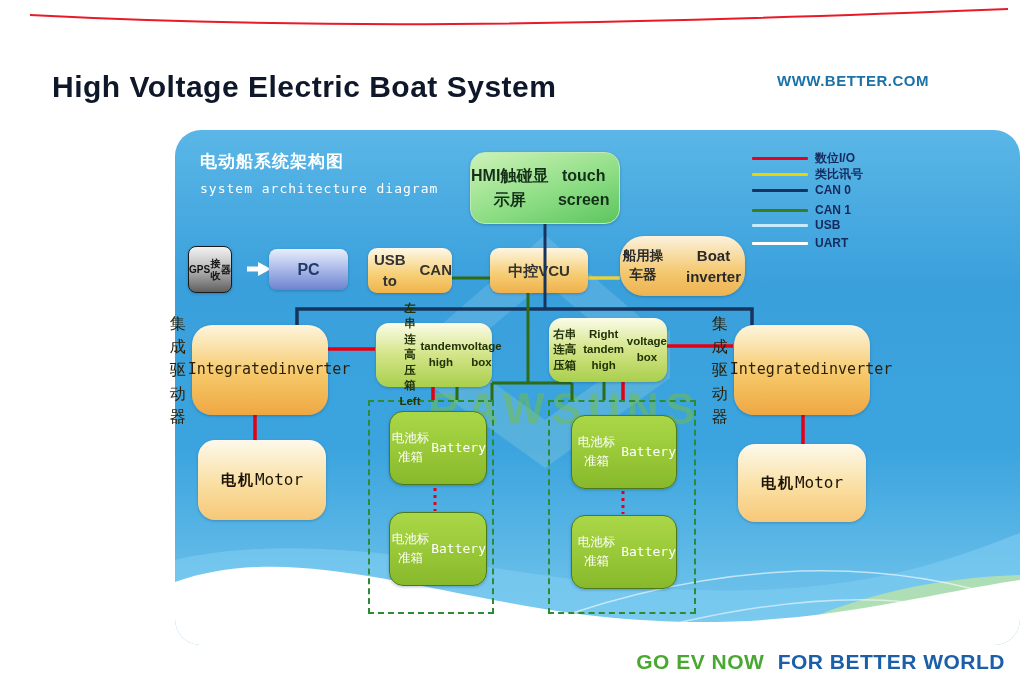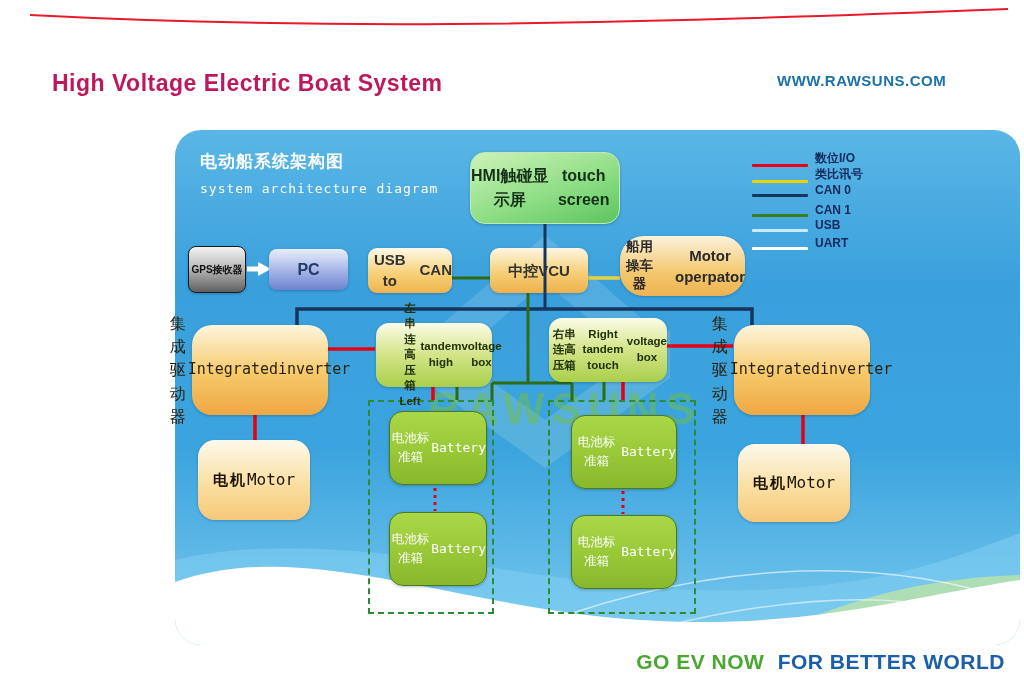--- a/index.html
+++ b/index.html
@@ -1,51 +1,51 @@
 <!DOCTYPE html>
 <html><head>
 <meta charset="utf-8">
 <style>
   html,body{margin:0;padding:0;background:#ffffff;}
   .page{position:relative;width:1024px;height:683px;background:#ffffff;overflow:hidden;
         font-family:"Liberation Sans",sans-serif;}
   svg{display:block;}
 
   
-  .title{position:absolute;left:52px;top:70px;font-size:23px;font-weight:bold;color:#be185d;letter-spacing:.5px;}
+  .title{position:absolute;left:52px;top:70px;font-size:30px;font-weight:bold;color:#0f172a;letter-spacing:.5px;}
   .website{position:absolute;left:777px;top:72px;font-size:15px;font-weight:bold;color:#1b72a8;letter-spacing:.5px;}
 
   
   .slogan{position:absolute;right:19px;top:650px;font-size:21px;font-weight:bold;letter-spacing:.5px;white-space:nowrap;}
   .slogan .g{color:#4aa832;margin-top:12px;}
   .slogan .b{color:#1a5fa8;margin-left:7px;}
 
   
   .panel{position:absolute;left:175px;top:130px;width:845px;height:515px;border-radius:26px;overflow:hidden;
          background:linear-gradient(180deg,#5ab6e6 0%,#3aa0dc 30%,#3ba4de 62%,#7ccaee 100%);z-index:1;}
   .panel-title-zh{position:absolute;left:200px;top:150px;font-size:17px;font-weight:bold;color:#ffffff;z-index:4;letter-spacing:1px;}
   .panel-title-en{position:absolute;left:200px;top:181px;font-size:13px;color:#ffffff;z-index:4;
                   font-family:"DejaVu Sans Mono","Liberation Mono",monospace;letter-spacing:1px;}
   .watermark{position:absolute;left:428px;top:384px;font-size:44px;font-weight:bold;letter-spacing:7px;
              color:rgba(116,190,62,.5);z-index:2;font-family:"Liberation Sans",sans-serif;}
 
   
-  .legend-row{position:absolute;display:flex;align-items:flex-end;z-index:4;}
+  .legend-row{position:absolute;display:flex;align-items:center;z-index:4;}
   .legend-line{width:56px;height:3px;margin-right:7px;border-radius:1px;flex:0 0 auto;}
   .legend-label{font-size:12px;color:#16295c;font-weight:600;white-space:nowrap;}
 
   
   .node{position:absolute;display:flex;align-items:center;justify-content:center;
         text-align:center;z-index:4;box-shadow:0 1px 3px rgba(0,40,80,.28);box-sizing:border-box;}
   .mono{font-family:"DejaVu Sans Mono","Liberation Mono",monospace;}
 
   .hmi{left:470px;top:152px;width:150px;height:72px;border-radius:15px;
        background:linear-gradient(160deg,#cdf2b8 0%,#8fde86 55%,#5cc55e 100%);
        border:1px solid #bfeab4;color:#143018;font-size:16px;font-weight:600;line-height:1.5;}
-  .gps{left:188px;top:246px;width:58px;height:47px;border-radius:8px;
+  .gps{left:188px;top:246px;width:44px;height:47px;border-radius:8px;
        background:linear-gradient(180deg,#f2f2f2 0%,#bdbdbd 45%,#5f5f5f 100%);
        border:1.5px solid #1a1a1a;color:#111;font-size:10px;font-weight:600;line-height:1.15;}
   .pc{left:269px;top:249px;width:79px;height:41px;border-radius:8px;
       background:linear-gradient(180deg,#e9eefc 0%,#a9b8e8 50%,#6d83ce 100%);
       color:#223a66;font-size:16px;font-weight:600;}
   .usb2can{left:368px;top:248px;width:84px;height:45px;border-radius:9px;
       background:linear-gradient(180deg,#fdf8e9 0%,#f7d27c 55%,#f0b34a 100%);
       color:#333;font-size:15px;font-weight:600;line-height:1.35;gap:8px;}
   .vcu{left:490px;top:248px;width:98px;height:45px;border-radius:9px;
       background:linear-gradient(180deg,#fdf6e3 0%,#f6cf78 55%,#efb14a 100%);
@@ -59,21 +59,21 @@
       color:#2a1f08;line-height:1.45;}
   .inv-left{left:192px;top:325px;}
   .inv-right{left:734px;top:325px;}
   .inv .zh{font-size:16px;font-weight:normal;letter-spacing:2px;}
   .inv .en{font-size:15px;}
   .tan{width:116px;height:64px;border-radius:13px;
       background:linear-gradient(180deg,#fbfce8 0%,#d3e487 50%,#a9cf4c 100%);
       color:#223208;font-size:11.5px;font-weight:600;line-height:1.35;}
   .tan-left{left:376px;top:323px;padding-left:33px;}
   .tan-right{left:549px;top:318px;width:118px;}
-  .motor{width:112px;height:80px;border-radius:17px;
+  .motor{width:128px;height:80px;border-radius:17px;
       background:linear-gradient(180deg,#fdf9ec 0%,#fadfa2 55%,#f6c univers878 100%);
       background:linear-gradient(180deg,#fdf9ec 0%,#fadfa2 55%,#f6c878 100%);
       color:#1d1408;line-height:1.6;}
   .motor-left{left:198px;top:440px;}
   .motor-right{left:738px;top:444px;height:78px;}
   .motor .zh{font-size:15px;font-weight:bold;letter-spacing:2px;}
   .motor .en{font-size:16px;}
   .group{position:absolute;border:2px dashed #2e8b33;z-index:2;}
   .group-left{left:368px;top:400px;width:122px;height:210px;}
   .group-right{left:548px;top:400px;width:144px;height:210px;}
@@ -94,21 +94,21 @@
 </head>
 <body>
 
 <div class="page">
 
   <svg class="topcurve" width="1024" height="683">
     <path d="M30,15 C300,29 560,27 1008,9" stroke="#e60012" stroke-width="2" fill="none" opacity="0.9"></path>
   </svg>
 
   <div class="title">High Voltage Electric Boat System</div>
-  <div class="website">WWW.RAWSUNS.COM</div>
+  <div class="website">WWW.BETTER.COM</div>
 
   <div class="panel">
     <svg width="845" height="515">
 
       <polygon points="260,200 370,105 480,200 480,245 370,152 260,245" fill="#ffffff" opacity="0.13"></polygon>
       <polygon points="245,200 370,290 495,200 495,248 370,338 245,248" fill="#eaf8d8" opacity="0.16"></polygon>
 
       <path d="M0,430 C160,393 350,455 520,460 C690,465 780,428 845,403 L845,515 L0,515 Z" fill="#7ecdf2" opacity="0.6"></path>
       <path d="M580,515 C680,460 770,448 845,445 L845,515 Z" fill="#c2e5a2" opacity="0.75"></path>
       <path d="M0,452 C120,410 250,466 420,486 C610,507 725,468 845,450 L845,515 L0,515 Z" fill="#ffffff"></path>
@@ -196,21 +196,21 @@
     <div>CAN</div>
   </div>
 
   <div class="node vcu">
     <div class="zh">中控</div>
     <div class="en">VCU</div>
   </div>
 
   <div class="node boat">
     <div class="zh">船用操车器</div>
-    <div class="en">Motor operpator</div>
+    <div class="en">Boat inverter</div>
   </div>
 
   <div class="node inv inv-left">
     <div class="zh">集成驱动器</div>
     <div class="en mono">Integrated</div>
     <div class="en mono">inverter</div>
   </div>
 
   <div class="node inv inv-right">
     <div class="zh">集成驱动器</div>
@@ -219,21 +219,21 @@
   </div>
 
   <div class="node tan tan-left">
     <div>左串连高压箱Left</div>
     <div>tandem high</div>
     <div>voltage box</div>
   </div>
 
   <div class="node tan tan-right">
     <div>右串连高压箱</div>
-    <div>Right tandem touch</div>
+    <div>Right tandem high</div>
     <div>voltage box</div>
   </div>
 
   <div class="node motor motor-left">
     <div class="zh">电机</div>
     <div class="en mono">Motor</div>
   </div>
 
   <div class="node motor motor-right">
     <div class="zh">电机</div>

